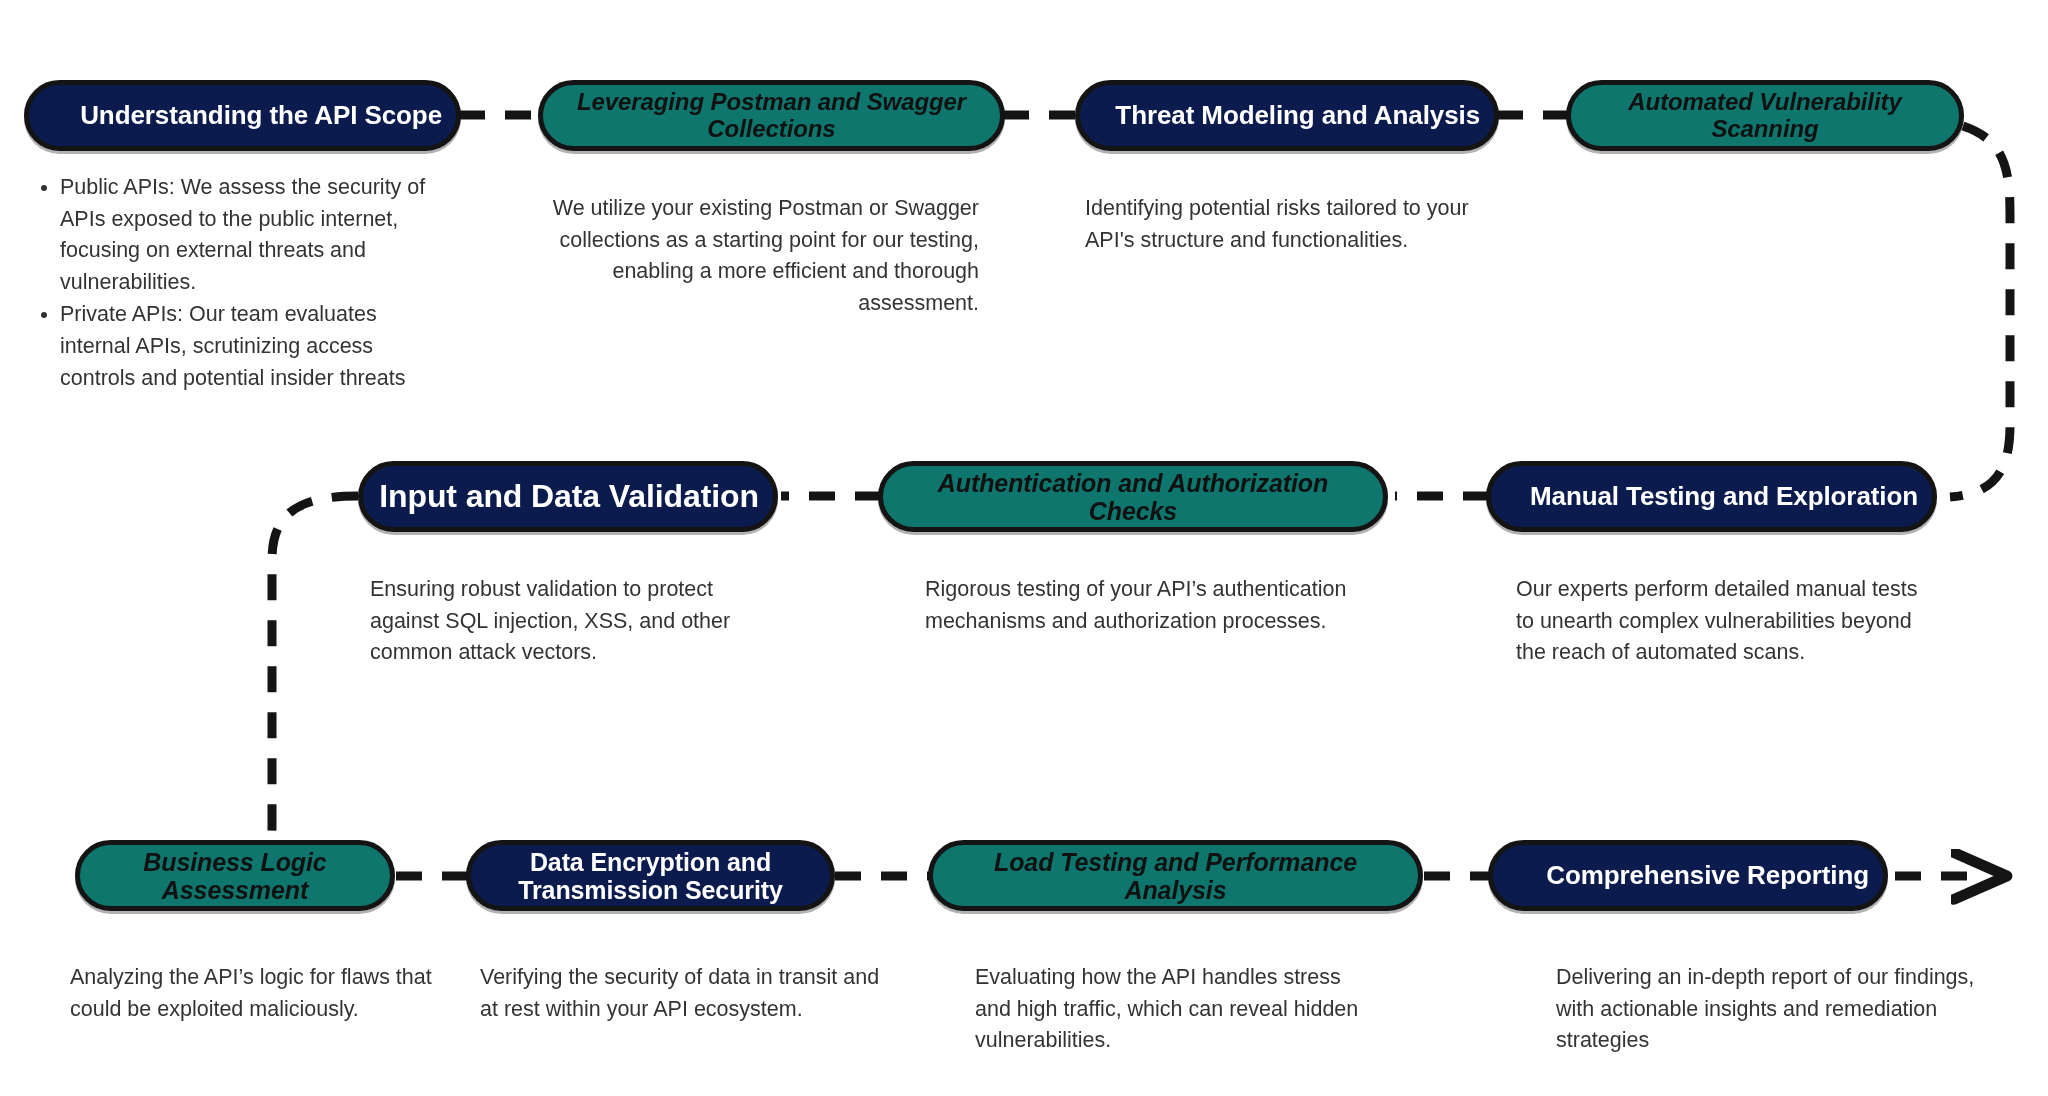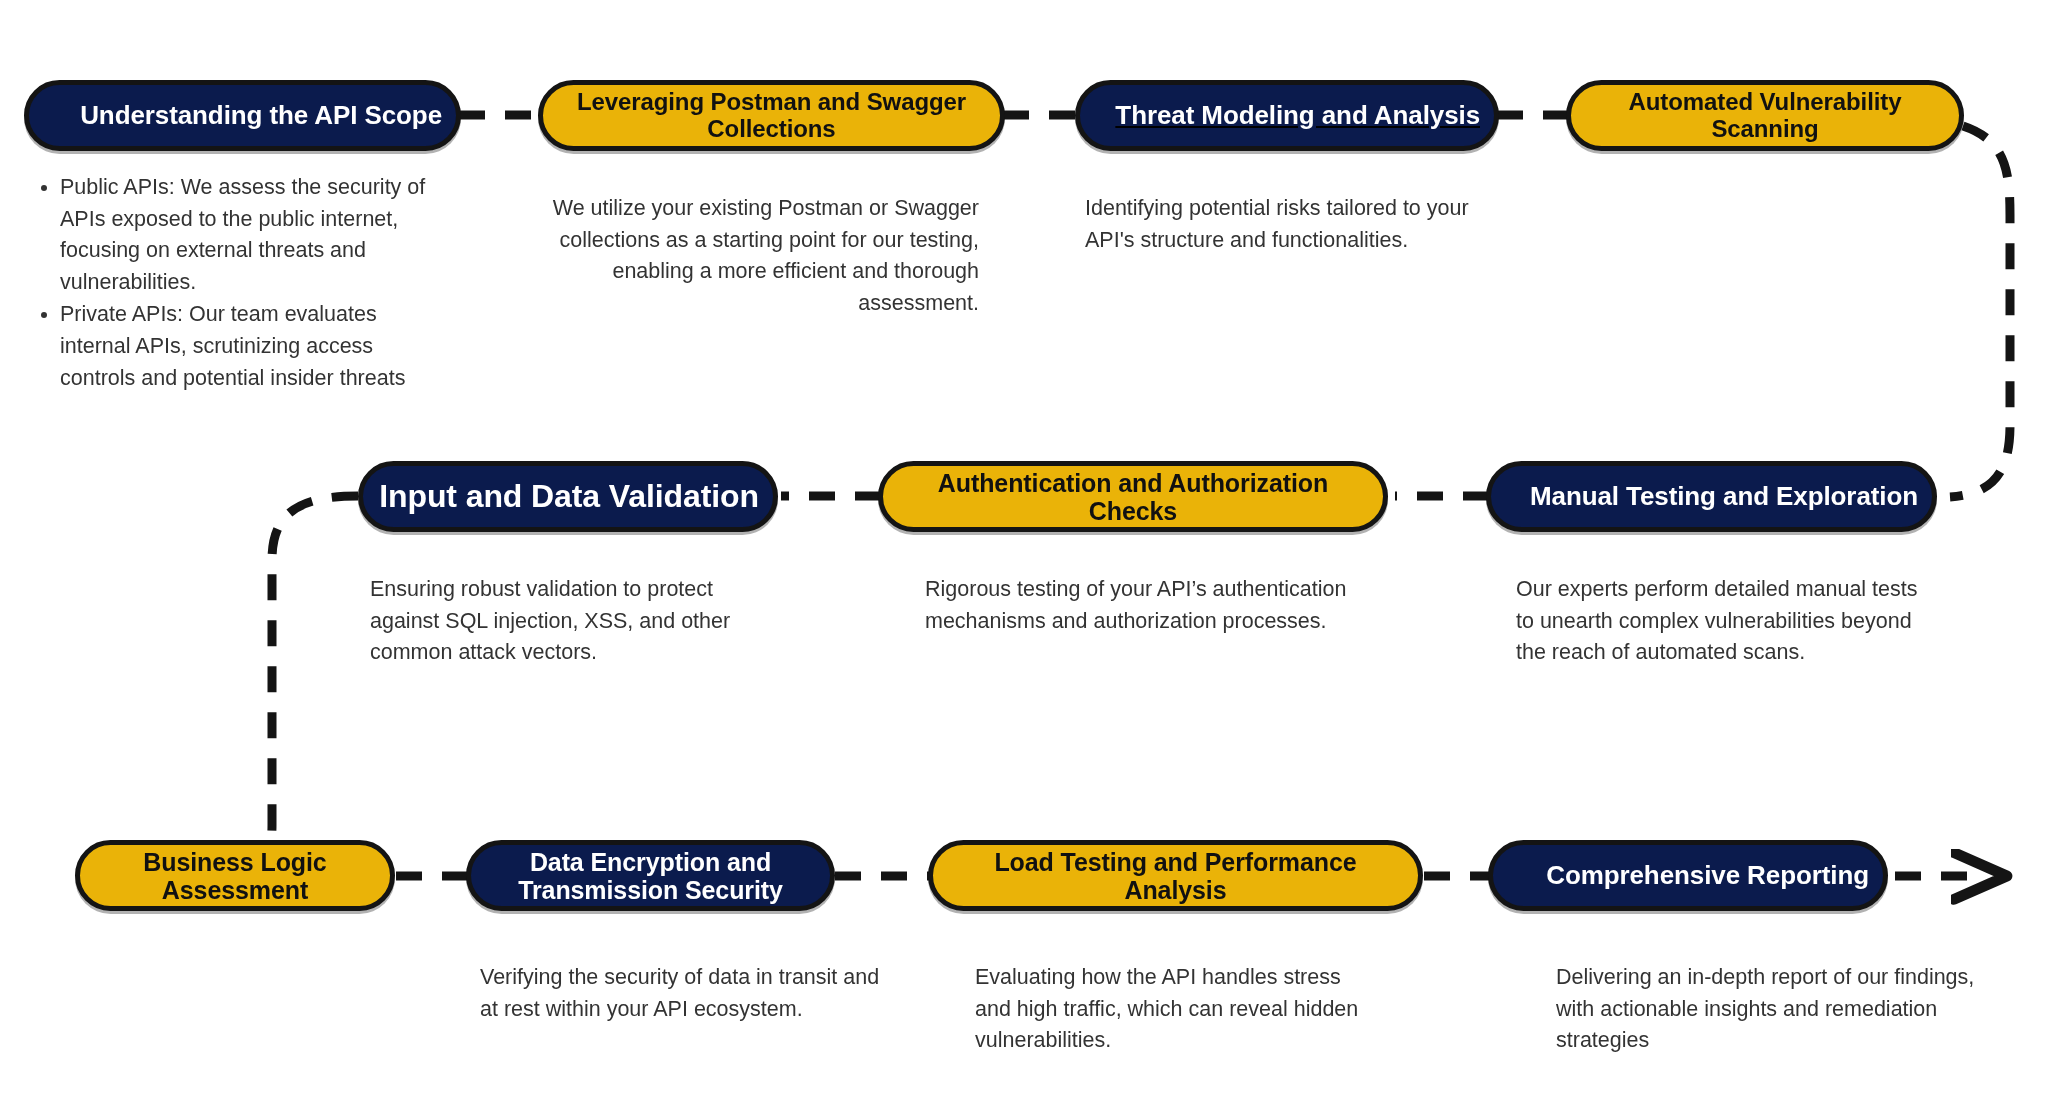--- a/index.html
+++ b/index.html
@@ -35,21 +35,21 @@
     box-shadow: 0 3px 0 rgba(0,0,0,0.30);
   }
   .node .node-label {
     font-weight: bold;
     line-height: 1.12;
     letter-spacing: -0.1px;
     padding: 0 14px;
   }
   .node.navy { background: #0b1b4d; }
   .node.navy .node-label { color: #ffffff; }
-  .node.cyan { background: #eab308; }
+  .node.cyan { background: #0f766e; font-style: italic; }
   .node.cyan .node-label { color: #111111; }
 
   .desc {
     position: absolute;
     z-index: 2;
     color: #333333;
     font-size: 21.5px;
     line-height: 1.47;
     font-family: "Liberation Sans", sans-serif;
   }
@@ -103,21 +103,21 @@
       <li>Private APIs: Our team evaluates internal APIs, scrutinizing access controls and potential insider threats</li>
     </ul>
   </div>
 
   <div class="node cyan" style="left:538px; top:80px; width:467px; height:71px;">
     <span class="node-label" style="font-size:24px;">Leveraging Postman and Swagger Collections</span>
   </div>
 
   <div class="desc" style="left:549px; top:193px; width:430px;text-align:right;">We utilize your existing Postman or Swagger collections as a starting point for our testing, enabling a more efficient and thorough assessment.</div>
 
-  <div class="node navy" style="left:1075px; top:80px; width:424px; height:71px;text-decoration:underline;">
+  <div class="node navy" style="left:1075px; top:80px; width:424px; height:71px;">
     <span class="node-label" style="font-size:26px;">Threat Modeling and Analysis</span>
   </div>
 
   <div class="desc" style="left:1085px; top:193px; width:405px;">Identifying potential risks tailored to your API's structure and functionalities.</div>
 
   <div class="node cyan" style="left:1566px; top:80px; width:398px; height:71px;">
     <span class="node-label" style="font-size:24px;">Automated Vulnerability Scanning</span>
   </div>
 
 
@@ -136,20 +136,21 @@
   <div class="node navy" style="left:1486px; top:461px; width:451px; height:71px;">
     <span class="node-label" style="font-size:26px;">Manual Testing and Exploration</span>
   </div>
 
   <div class="desc" style="left:1516px; top:574px; width:410px;">Our experts perform detailed manual tests to unearth complex vulnerabilities beyond the reach of automated scans.</div>
 
   <div class="node cyan" style="left:75px; top:840px; width:320px; height:71px;">
     <span class="node-label" style="font-size:25px;">Business Logic Assessment</span>
   </div>
 
+  <div class="desc" style="left:70px; top:962px; width:375px;">Analyzing the API’s logic for flaws that could be exploited maliciously.</div>
 
   <div class="node navy" style="left:466px; top:840px; width:369px; height:71px;">
     <span class="node-label" style="font-size:25px;">Data Encryption and Transmission Security</span>
   </div>
 
   <div class="desc" style="left:480px; top:962px; width:410px;">Verifying the security of data in transit and at rest within your API ecosystem.</div>
 
   <div class="node cyan" style="left:928px; top:840px; width:495px; height:71px;">
     <span class="node-label" style="font-size:25px;">Load Testing and Performance Analysis</span>
   </div>

